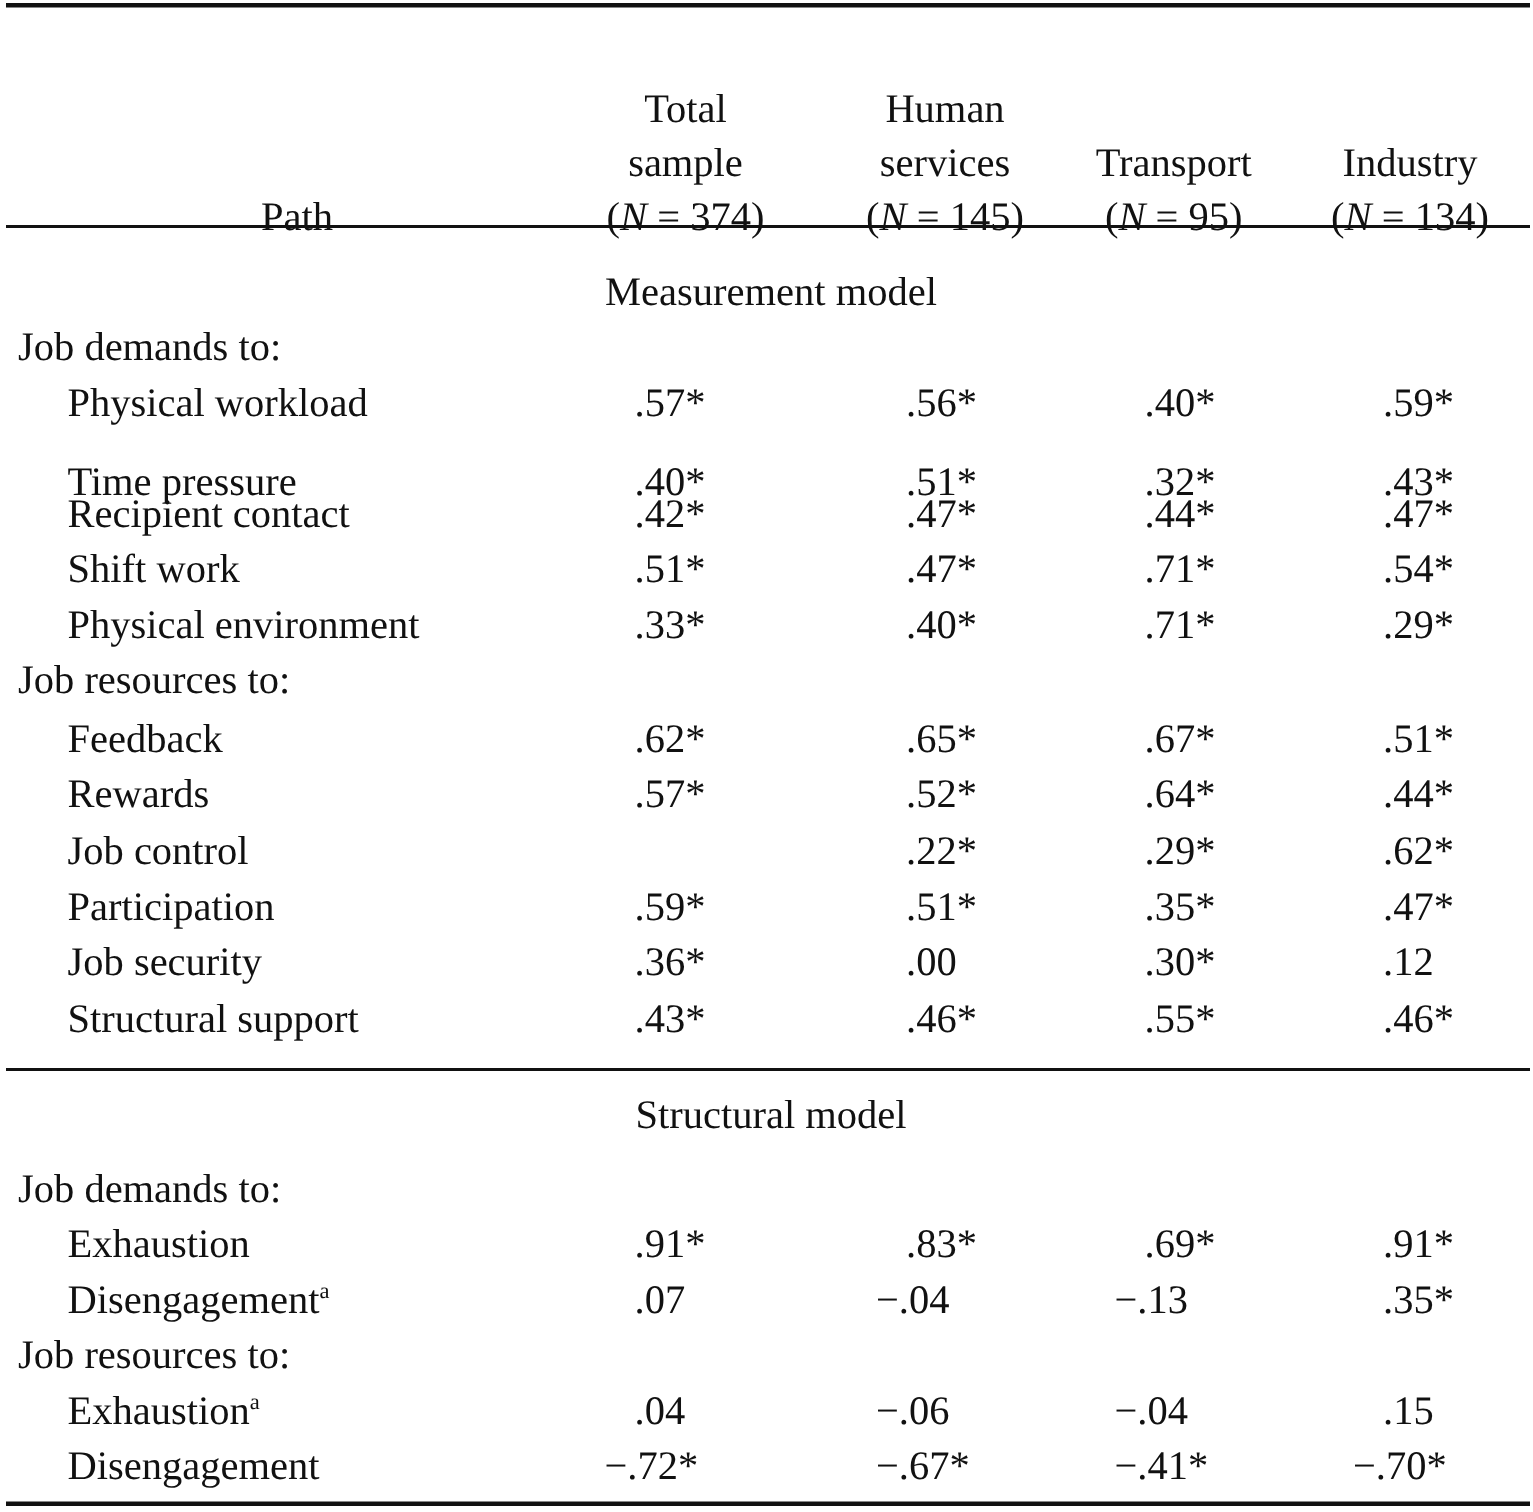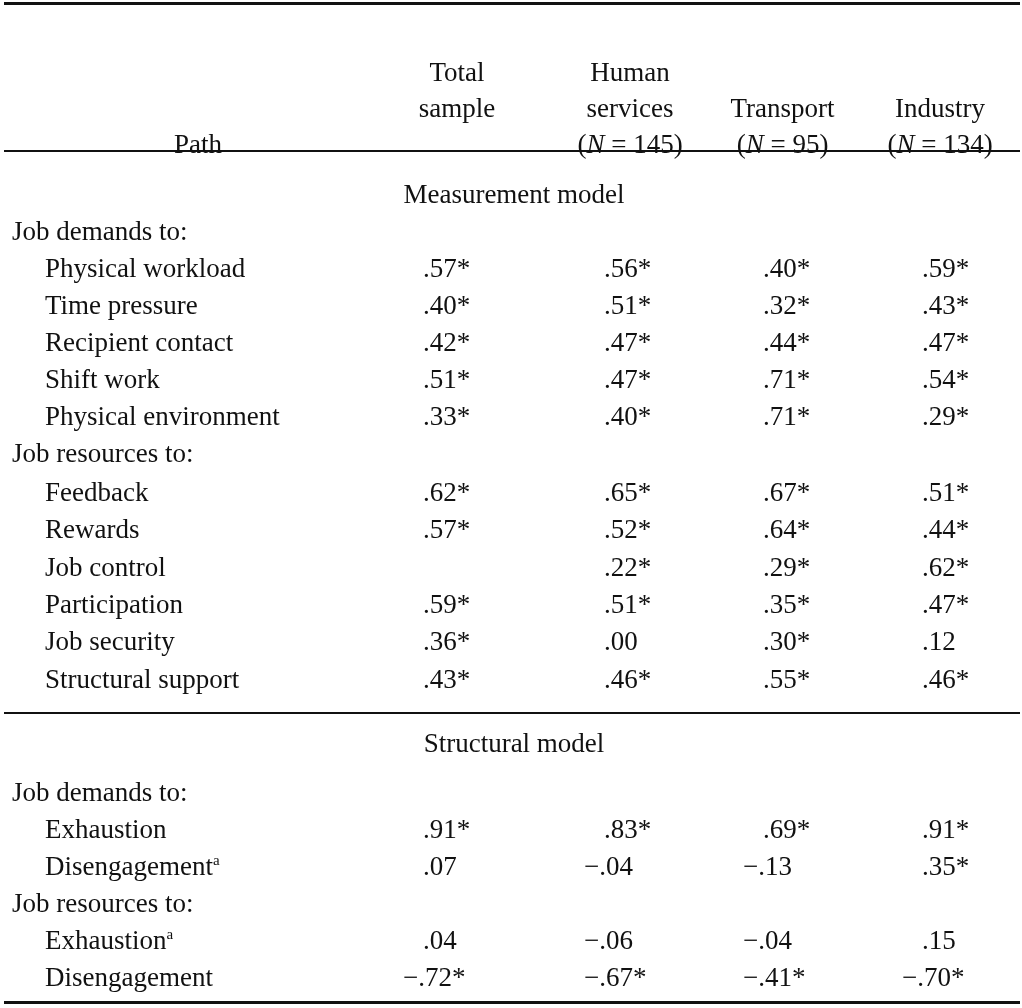--- a/index.html
+++ b/index.html
@@ -83,20 +83,21 @@
 
 <div class="table-wrap">
   <div class="rule rule-top"></div>
 
   <div class="hdr" style="left:118px; top:100px; width:160px;">
     <span>Path</span>
   </div>
   <div class="hdr" style="left:362px; top:28px; width:190px;">
     <span>Total</span>
     <span>sample</span>
+    <span>(<i>N</i><span style="display:inline"> = </span><span style="display:inline">374</span>)</span>
   </div>
   <div class="hdr" style="left:535px; top:28px; width:190px;">
     <span>Human</span>
     <span>services</span>
     <span>(<i>N</i><span style="display:inline"> = </span><span style="display:inline">145</span>)</span>
   </div>
   <div class="hdr" style="left:705px; top:28px; width:155px;">
     <span>&nbsp;</span>
     <span>Transport</span>
     <span>(<i>N</i><span style="display:inline"> = </span><span style="display:inline">95</span>)</span>
@@ -117,21 +118,21 @@
     <span class="label">Job demands to:</span>
   </div>
 
   <div class="row sub" style="top:250px;">
     <span class="label">Physical workload</span>
     <span class="cell c1">.57*</span>
     <span class="cell c2">.56*</span>
     <span class="cell c3">.40*</span>
     <span class="cell c4">.59*</span>
   </div>
-  <div class="row sub" style="top:287px;">
+  <div class="row sub" style="top:303px;">
     <span class="label">Time pressure</span>
     <span class="cell c1">.40*</span>
     <span class="cell c2">.51*</span>
     <span class="cell c3">.32*</span>
     <span class="cell c4">.43*</span>
   </div>
   <div class="row sub" style="top:324px;">
     <span class="label">Recipient contact</span>
     <span class="cell c1">.42*</span>
     <span class="cell c2">.47*</span>

